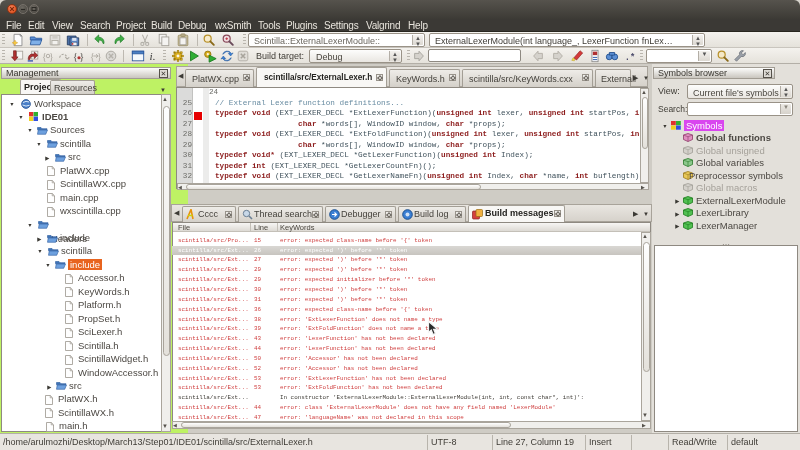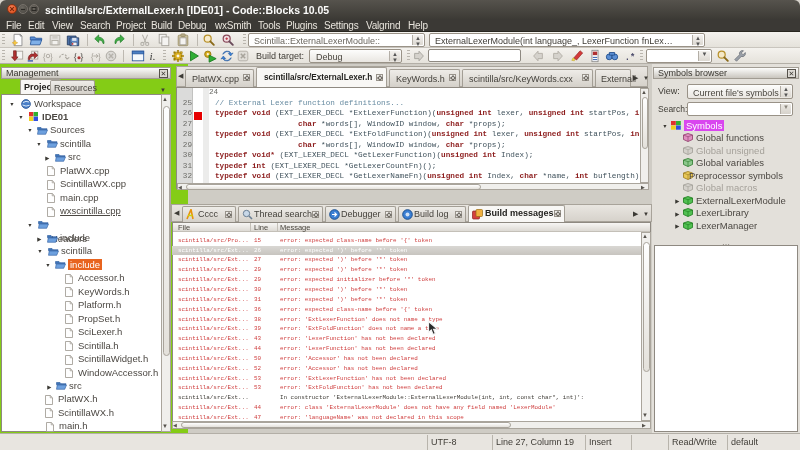--- a/index.html
+++ b/index.html
@@ -56,21 +56,20 @@
   <div class="wbtn" style="left:18px; background:radial-gradient(circle at 40% 35%, #6e6a63, #44413b); border:1px solid #76716a;">
       <svg width="8" height="8" style="position:absolute;left:0px;top:0px;">
         <path d="M2,4.5 h4" stroke="#2b2925" stroke-width="1.2"></path>
       </svg>
     </div>
   <div class="wbtn" style="left:29px; background:radial-gradient(circle at 40% 35%, #6e6a63, #44413b); border:1px solid #76716a;">
       <svg width="8" height="8" style="position:absolute;left:0px;top:0px;">
         <rect x="2" y="2.5" width="4" height="3" fill="none" stroke="#2b2925" stroke-width="1"></rect>
       </svg>
     </div>
-  <div class="abs" id="title-text">scintilla/src/ExternalLexer.h [IDE01] - Code::Blocks 10.05</div>
 </div>
 
 <div class="abs" id="menubar">
   <div class="menuitem" style="left:6px;">File</div>
   <div class="menuitem" style="left:28px;">Edit</div>
   <div class="menuitem" style="left:52px;">View</div>
   <div class="menuitem" style="left:80px;">Search</div>
   <div class="menuitem" style="left:116px;">Project</div>
   <div class="menuitem" style="left:151px;">Build</div>
   <div class="menuitem" style="left:178px;">Debug</div>
@@ -266,21 +265,21 @@
       <circle cx="6.5" cy="6.5" r="4" fill="#f4e8c8" stroke="#b8912a" stroke-width="1.4"></circle>
       <path d="M9.5,9.5 l4,4" stroke="#8a6a1a" stroke-width="2.2" stroke-linecap="round"></path>
     </svg>
   <svg class="ticon" style="left:733px;" viewBox="0 0 16 16">
       <path d="M12,2 a3.5,3.5 0 0 0 -4.5,4.5 l-5.5,5.5 2,2 5.5-5.5 a3.5,3.5 0 0 0 4.5-4.5 l-2.5,2.5 -2-2 z" fill="#9aa0a8" stroke="#5a6068" stroke-width="0.7"></path>
     </svg>
 </div>
 
 <div class="abs" style="left:0;top:64px;width:800px;height:369px;background:#cfccc5;"></div>
 
-<div class="abs" id="mgmt" style="left:0;top:64px;width:188px;height:369px;background:#84cc16;">
+<div class="abs" id="mgmt" style="left:0;top:64px;width:188px;height:369px;background:#bef264;">
   <div class="caption" style="left:1px;top:3px;width:170px;">Management<span class="capx">✕</span></div>
 
   <div class="tab active" style="left:20px;top:15px;width:41px;height:15px;font-size:9px;">
       <span style="position:absolute;left:3px;top:2px;">Projects</span>
     </div>
   <div class="tab" style="left:50px;top:16px;width:45px;height:14px;font-size:9px;">
       <span style="position:absolute;left:3px;top:2px;">Resources</span>
     </div>
   <div class="abs" style="left:160px;top:23px;font-size:6px;color:#3c3a35;">▼</div>
   <div class="abs" style="left:1px;top:30px;width:170px;height:1px;background:#a39e95;"></div>
@@ -349,21 +348,21 @@
           <path d="M5.1,0.5 l2.4,2.4 h-2.4 z" fill="#dcdad6" stroke="#9a958d" stroke-width="0.5"></path>
         </svg>
       </div>
       <div class="trow" style="left:60px;top:127.64999999999998px;">main.cpp</div>
       <div class="abs" style="left:47px;top:142.6px;width:11px;height:10px;">
         <svg width="8" height="10" viewBox="0 0 8 10">
           <path d="M0.5,0.5 h4.6 l2.4,2.4 v6.6 h-7 z" fill="#fefefe" stroke="#9a958d" stroke-width="0.8"></path>
           <path d="M5.1,0.5 l2.4,2.4 h-2.4 z" fill="#dcdad6" stroke="#9a958d" stroke-width="0.5"></path>
         </svg>
       </div>
-      <div class="trow" style="left:60px;top:141.1px;text-decoration:underline;">wxscintilla.cpp</div>
+      <div class="trow" style="left:60px;top:141.1px;">wxscintilla.cpp</div>
       <div class="arr" style="left:27px;top:157.55px;">▼</div>
       <div class="abs" style="left:38px;top:156.05px;width:11px;height:10px;">
         <svg width="11" height="9" viewBox="0 0 11 9">
           <path d="M0.5,1.5 h3.5 l1,1.2 h5 v1 h-9.5 z" fill="#3d74b8" stroke="#2c5a9e" stroke-width="0.6"></path>
           <path d="M1.2,4 h9.3 l-1.8,4.3 h-8.2 z" fill="#6da0de" stroke="#2c5a9e" stroke-width="0.6"></path>
         </svg>
       </div>
       <div class="trow" style="left:51px;top:139px;margin-top:30px;">Headers</div>
       <div class="arr" style="left:37px;top:171px;">▶</div>
       <div class="abs" style="left:47px;top:169.5px;width:11px;height:10px;">
@@ -588,21 +587,21 @@
       <span style="position:absolute;left:16px;top:2px;">Build messages</span>
       <span class="tx"></span>
     </div>
   <div class="abs" style="left:462px;top:17px;font-size:7px;color:#3c3a35;">▶</div>
   <div class="abs" style="left:472px;top:18px;font-size:6px;color:#3c3a35;">▼</div>
 
   <div class="white" style="position:absolute;left:1px;top:29px;width:479px;height:202px;"></div>
   <div class="abs" style="left:2px;top:30px;width:477px;height:9px;background:linear-gradient(#f7f6f4,#dddad4);border-bottom:1px solid #c4c0b8;">
     <span style="position:absolute;left:5px;top:0px;font-size:7.5px;color:#4a463f;">File</span>
     <span style="position:absolute;left:81px;top:0px;font-size:7.5px;color:#4a463f;">Line</span>
-    <span style="position:absolute;left:107px;top:0px;font-size:7.5px;color:#4a463f;">Message</span>
+    <span style="position:absolute;left:107px;top:0px;font-size:7.5px;color:#4a463f;">KeyWords</span>
     <div class="abs" style="left:77px;top:0;width:1px;height:9px;background:#c4c0b8;"></div>
     <div class="abs" style="left:104px;top:0;width:1px;height:9px;background:#c4c0b8;"></div>
   </div>
   <div id="logrows">
       <div class="lrow" style="left:1px;top:42.7px;width:478px;height:9.85px;">
         <span class="f">scintilla/src/Pro...</span>
         <span class="l">15</span>
         <span class="m">error: expected class-name before '{' token</span>
       </div>
       <div class="lrow" style="left:1px;top:52.550000000000004px;width:478px;height:9.85px;background:linear-gradient(#d9d7d3,#c7c4bf);color:#fff;">
@@ -702,21 +701,21 @@
   <div class="sbth" style="left:471.5px;top:49px;width:7px;height:130px;"></div>
   <div class="sbbtn" style="left:471px;top:219px;font-size:6px;">▼</div>
 
   <div class="sb" style="left:1px;top:228px;width:479px;height:8px;"></div>
   <div class="sbbtn" style="left:2px;top:229px;font-size:5px;">◀</div>
   <div class="sbth" style="left:10px;top:229px;width:330px;height:6px;"></div>
   <div class="sbbtn" style="left:471px;top:229px;font-size:5px;">▶</div>
 </div>
 
 <div class="abs" id="symbols" style="left:652px;top:64px;width:148px;height:369px;background:#e3e0da;">
-  <div class="caption" style="left:1px;top:3px;width:146px;">Symbols browser<span class="capx">✕</span></div>
+  <div class="caption" style="left:1px;top:3px;width:122px;">Symbols browser<span class="capx">✕</span></div>
   <div class="abs" style="left:6px;top:22px;font-size:9px;color:#3f3c36;">View:</div>
   <div class="combo" style="left:35px;top:20px;width:106px;height:15px;background:linear-gradient(#fdfdfc,#e9e6e1);">
       <span style="position:absolute;left:5px;top:3px;">Current file's symbols</span>
       <span class="sp">▲<br>▼</span>
     </div>
   <div class="abs" style="left:6px;top:40px;font-size:8.5px;color:#3f3c36;">Search:</div>
   <div class="combo" style="left:35px;top:38px;width:106px;height:14px;">
       <span class="sp" style="background:linear-gradient(#ece9e4,#d6d2cb);color:#8a857c;">▼</span>
     </div>
   <div class="abs" style="left:1px;top:56px;width:146px;height:120px;" id="rtree">
@@ -729,21 +728,21 @@
           <rect x="5" y="4.5" width="4.8" height="4.2" fill="#3050e0"></rect>
         </svg>
       </div>
       <div class="trow" style="left:31px;top:0px;background:#d946ef;color:#fff;padding:0 2px;">Symbols</div>
       <div class="abs" style="left:30px;top:13.449999999999989px;width:10px;height:9px;">
         <svg width="10" height="9" viewBox="0 0 10 9">
           <path d="M0.5,2 L5,0.5 L9.5,2 L9.5,6.5 L5,8.5 L0.5,6.5 z" fill="#e090c0" stroke="#8e3a6a" stroke-width="0.8"></path>
           <path d="M0.5,2 L5,3.8 L9.5,2 M5,3.8 L5,8.5" fill="none" stroke="#8e3a6a" stroke-width="0.6"></path>
         </svg>
       </div>
-      <div class="trow" style="left:43px;top:12.449999999999989px;">Global functions</div>
+      <div class="trow" style="left:43px;top:12.449999999999989px;font-weight:bold;">Global functions</div>
       <div class="abs" style="left:30px;top:25.900000000000006px;width:10px;height:9px;">
         <svg width="10" height="9" viewBox="0 0 10 9">
           <path d="M0.5,2 L5,0.5 L9.5,2 L9.5,6.5 L5,8.5 L0.5,6.5 z" fill="#d4d1cb" stroke="#a09d96" stroke-width="0.8"></path>
           <path d="M0.5,2 L5,3.8 L9.5,2 M5,3.8 L5,8.5" fill="none" stroke="#a09d96" stroke-width="0.6"></path>
         </svg>
       </div>
       <div class="trow" style="left:43px;top:24.900000000000006px;color:#a5a19a;">Global unsigned</div>
       <div class="abs" style="left:30px;top:38.349999999999994px;width:10px;height:9px;">
         <svg width="10" height="9" viewBox="0 0 10 9">
           <path d="M0.5,2 L5,0.5 L9.5,2 L9.5,6.5 L5,8.5 L0.5,6.5 z" fill="#8cc88c" stroke="#2a7a2a" stroke-width="0.8"></path>
@@ -788,20 +787,21 @@
           <path d="M0.5,2 L5,3.8 L9.5,2 M5,3.8 L5,8.5" fill="none" stroke="#1a7a1a" stroke-width="0.6"></path>
         </svg>
       </div>
       <div class="trow" style="left:43px;top:99.6px;">LexerManager</div>
     </div>
   <div class="abs" style="left:70px;top:176px;font-size:8px;color:#8a857c;">⋯</div>
   <div class="white" style="position:absolute;left:2px;top:181px;width:144px;height:187px;"></div>
 </div>
 
 <div class="abs" id="status" style="left:0;top:433px;width:800px;height:17px;background:#e8e5e0;border-top:1px solid #b3afa7;font-size:9px;color:#3f3c36;">
+  <span style="position:absolute;left:3px;top:3px;">/home/arulmozhi/Desktop/March13/Step01/IDE01/scintilla/src/ExternalLexer.h</span>
   <span style="position:absolute;left:431px;top:3px;">UTF-8</span>
   <span style="position:absolute;left:496px;top:3px;">Line 27, Column 19</span>
   <span style="position:absolute;left:589px;top:3px;">Insert</span>
   <span style="position:absolute;left:672px;top:3px;">Read/Write</span>
   <span style="position:absolute;left:731px;top:3px;">default</span>
   <div class="abs" style="left:427px;top:1px;width:1px;height:15px;background:#b8b4ac;"></div>
   <div class="abs" style="left:492px;top:1px;width:1px;height:15px;background:#b8b4ac;"></div>
   <div class="abs" style="left:585px;top:1px;width:1px;height:15px;background:#b8b4ac;"></div>
   <div class="abs" style="left:631px;top:1px;width:1px;height:15px;background:#b8b4ac;"></div>
   <div class="abs" style="left:668px;top:1px;width:1px;height:15px;background:#b8b4ac;"></div>

